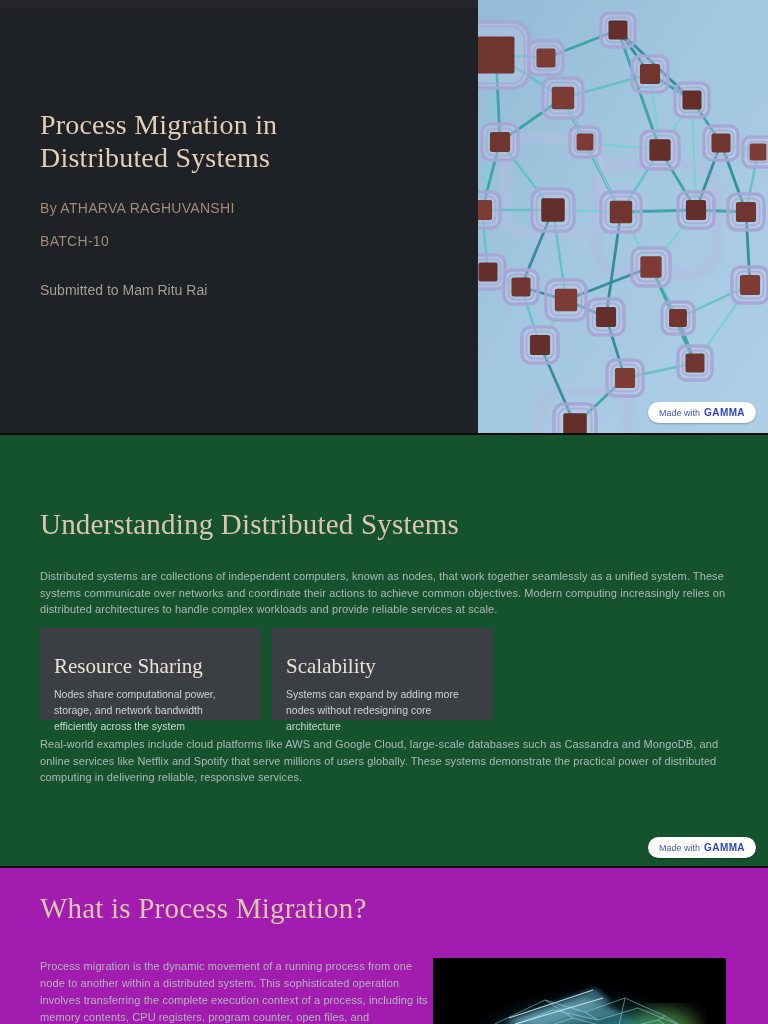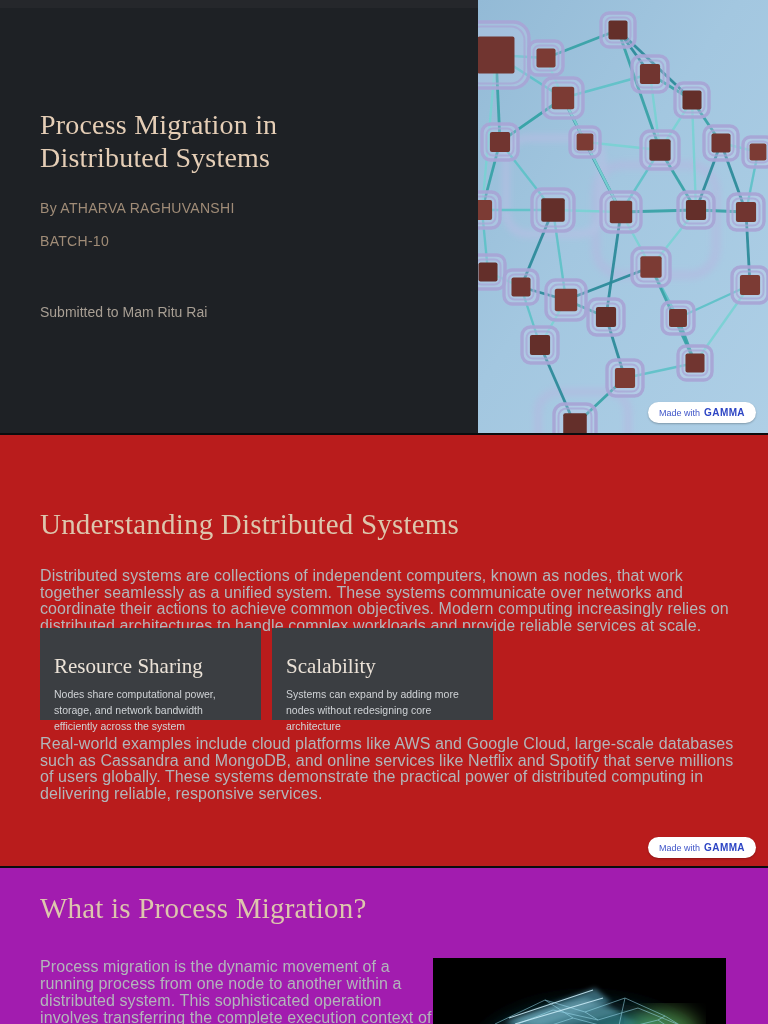--- a/index.html
+++ b/index.html
@@ -8,38 +8,38 @@
   .page { position:relative; width:768px; height:1024px; background:#0b0c0e;border-radius:32px; }
 
   
   .slide1 { position:absolute; top:0; left:0; width:768px; height:433px; background:#1e2125; }
   .slide1::before { content:""; position:absolute; top:0; left:0; width:478px; height:8px; background:#25272b; }
   .s1-title { position:absolute; left:40px; top:108px; width:310px;
               font-family:"Liberation Serif", serif; font-weight:400;
               font-size:28px; line-height:33px; color:#e5ceb6; letter-spacing:0.2px; }
   .s1-byline { position:absolute; left:40px; top:200px; font-size:14px; color:#a08c77; letter-spacing:0.3px; }
   .s1-batch  { position:absolute; left:40px; top:233px; font-size:14px; color:#a08c77; letter-spacing:0.3px; }
-  .s1-submitted { position:absolute; left:40px; top:304px; font-size:14px; color:#a89f94; }
+  .s1-submitted { position:absolute; left:40px; top:282px; font-size:14px; color:#a89f94; }
   .hero-image { position:absolute; left:478px; top:0; width:290px; height:433px; display:block; }
 
   
   .badge { position:absolute; right:12px; height:21px; padding:0 11px;
            background:#ffffff; border-radius:11px; display:flex; align-items:center; gap:4px;
            box-shadow:0 1px 2px rgba(0,0,0,0.25); cursor:pointer; }
   .badge-made { font-size:9px; color:#4056c9; }
   .badge-brand { font-size:10px; font-weight:800; color:#2d45c4; letter-spacing:0.4px; }
   .badge-s1 { top:402px; }
   .badge-s2 { top:402px; }
 
   
-  .slide2 { position:absolute; top:435px; left:0; width:768px; height:431px; background:#b91c1c; }
+  .slide2 { position:absolute; top:435px; left:0; width:768px; height:431px; background:#14532d; }
   .s2-heading { position:absolute; left:40px; top:73px; width:700px;
                 font-family:"Liberation Serif", serif; font-weight:400;
                 font-size:29px; color:#ddc6ad; letter-spacing:0.2px; }
-  .para { font-size:16px; line-height:16.5px; color:#b2b6ba; letter-spacing:0.1px; }
+  .para { font-size:11px; line-height:16.5px; color:#b2b6ba; letter-spacing:0.1px; }
   .s2-intro { position:absolute; left:40px; top:133px; width:700px; }
   .cards { position:absolute; left:40px; top:193px; display:flex; gap:11px; }
   .card { width:221px; height:92px; background:#3b3e42; padding:11px 14px; }
   .card-title { font-family:"Liberation Serif", serif; font-weight:400;
                 font-size:21px; color:#ebe2d7; margin-bottom:7px;margin-top:15px; }
   .card-body { font-size:10.5px; line-height:16px; color:#d0d3d6; }
   .s2-outro { position:absolute; left:40px; top:301px; width:700px; }
 
   
   .slide3 { position:absolute; top:868px; left:0; width:768px; height:156px; background:#a21caf; }

